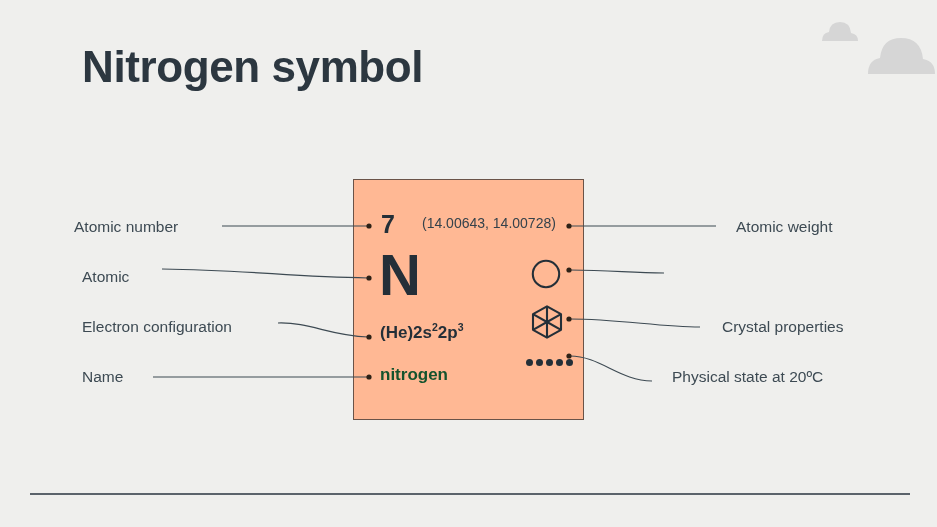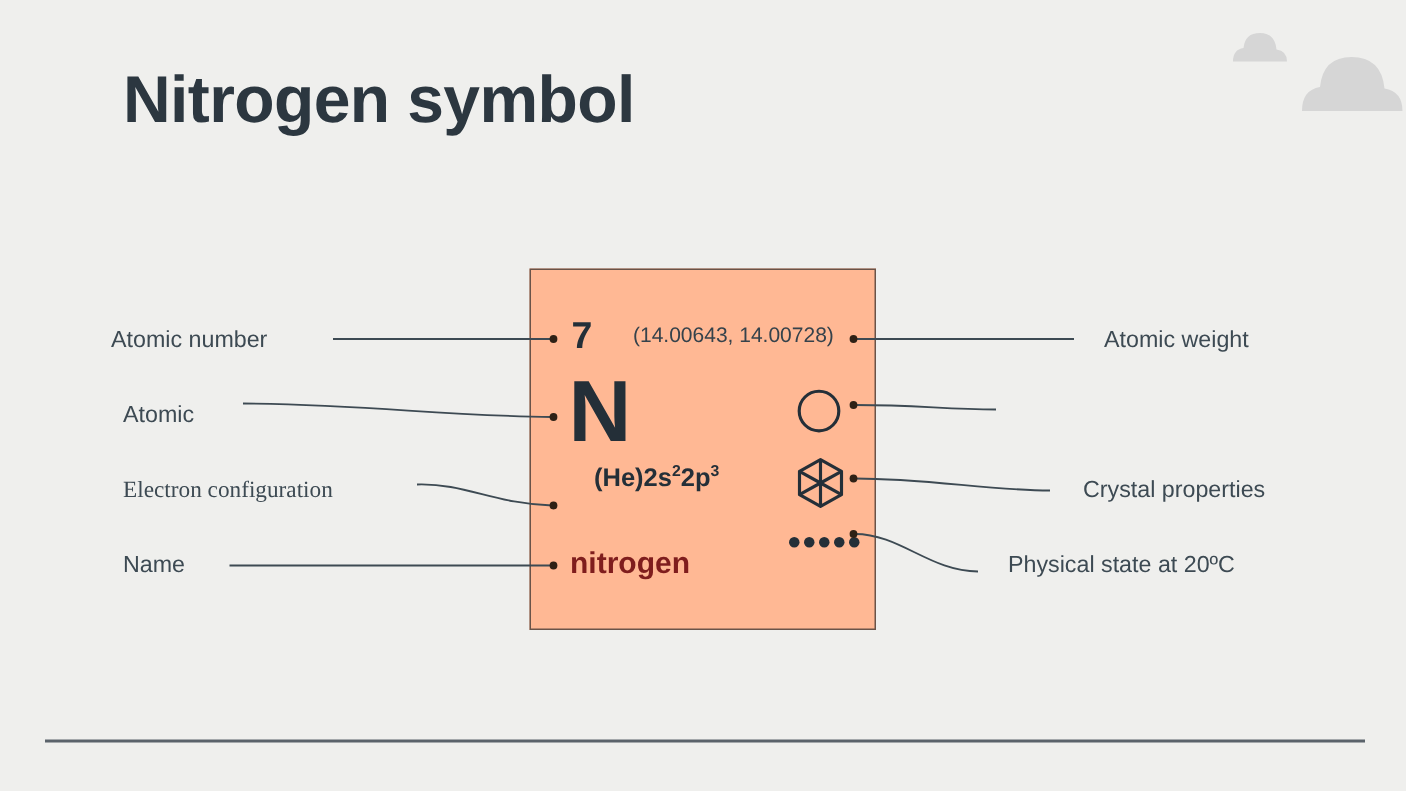--- a/index.html
+++ b/index.html
@@ -77,40 +77,39 @@
     left: 25px;
     top: 66px;
     font-size: 58px;
     font-weight: 700;
     color: #242f38;
     line-height: 1;
   }
   #electron-configuration {
     position: absolute;
     left: 26px;
-    top: 130px;
+    top: 144px;
     font-size: 17px;
     font-weight: 700;
     color: #242f38;
     line-height: 1;
     white-space: nowrap;
-    margin-left: 16px;
   }
   #electron-configuration sup {
     font-size: 0.62em;
     vertical-align: super;
     line-height: 0;
   }
   #element-name {
     position: absolute;
     left: 26px;
     top: 186px;
-    font-size: 20px;
-    font-weight: 700;
-    color: #7f1d1d;
+    font-size: 17px;
+    font-weight: 700;
+    color: #14532d;
     line-height: 1;
     white-space: nowrap;
   }
 
   
   .card-icon { position: absolute; }
   #acid-base-icon { left: 176px; top: 78px; }
   #crystal-structure-icon { left: 176px; top: 124px; }
   #physical-state-icon { left: 172px; top: 172px; }
   #physical-state-icon .dot {
@@ -129,21 +128,21 @@
     font-size: 15.5px;
     font-weight: 400;
     color: #3d4a53;
     white-space: nowrap;
     line-height: 1;
   }
   .callout-label.right { text-align: center; }
 
   #label-atomic-number        { left: 74px;  top: 219px; }
   #label-symbol               { left: 82px;  top: 269px; }
-  #label-electron-config      { left: 82px;  top: 319px; font-family: Liberation Serif, serif; }
+  #label-electron-config      { left: 82px;  top: 319px; }
   #label-name                 { left: 82px;  top: 369px; }
 
   #label-atomic-weight        { left: 736px; top: 219px; }
   #label-acid-base            { left: 683px; top: 269px; }
   #label-crystal-structure    { left: 722px; top: 319px; }
   #label-physical-state       { left: 672px; top: 369px; }
 
   
   #leader-lines {
     position: absolute;

